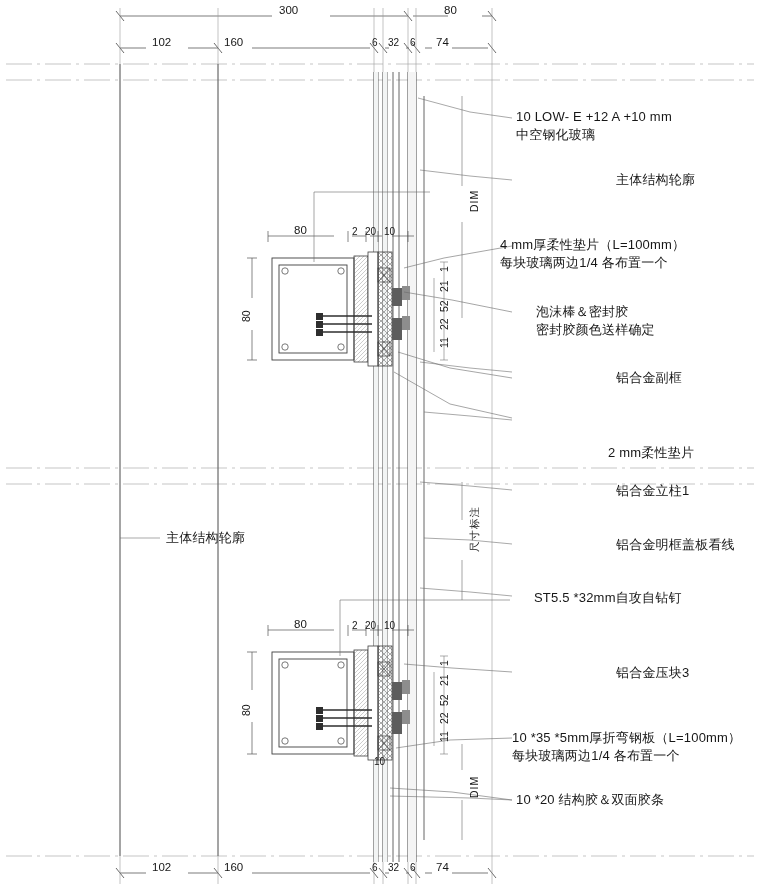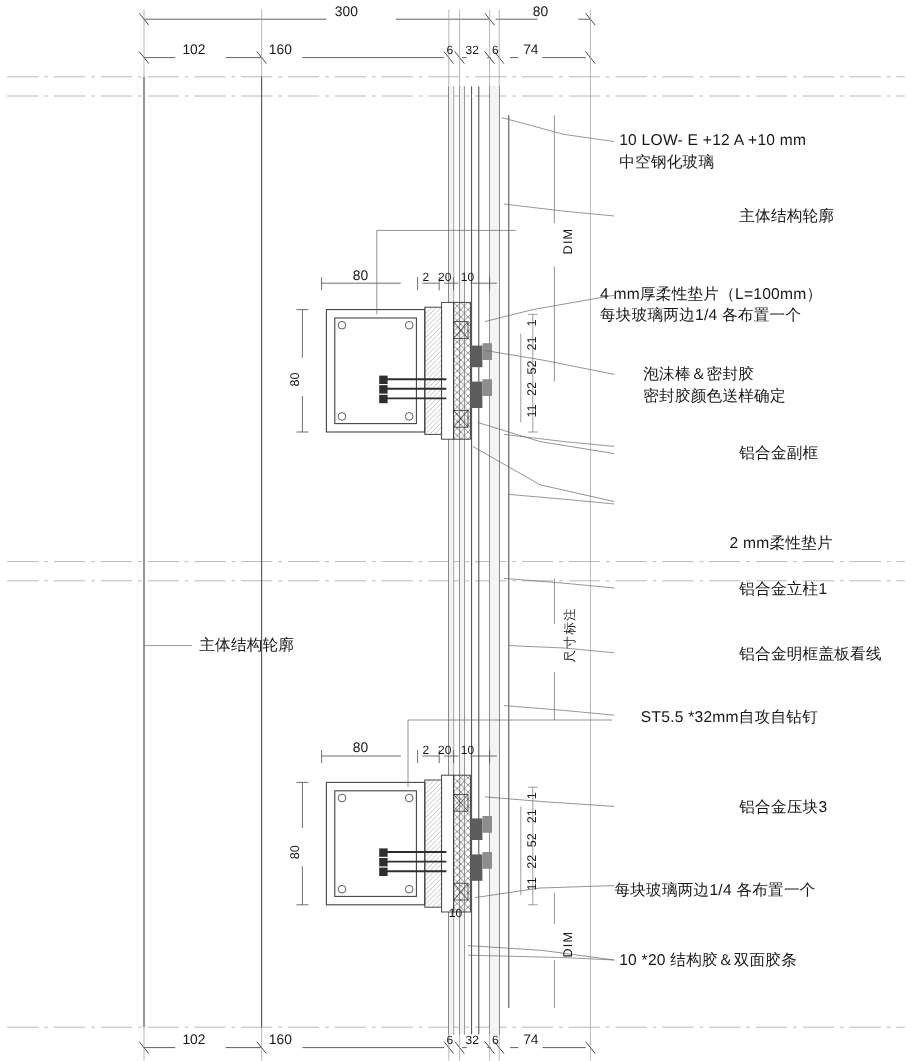--- a/index.html
+++ b/index.html
@@ -415,20 +415,21 @@
 
 <div class="note-block" style="left:534px;top:591px;">
   <span class="lbl" style="position:static;display:block;">ST5.5 *32mm自攻自钻钉</span>
 </div>
 
 <div class="note-block" style="left:616px;top:666px;">
   <span class="lbl" style="position:static;display:block;">铝合金压块3</span>
 </div>
 
 <div class="note-block" style="left:512px;top:731px;">
+  <span class="lbl" style="position:static;display:block;">10 *35 *5mm厚折弯钢板（L=100mm）</span>
   <span class="lbl l2" style="position:static;display:block;margin-top:4px;">每块玻璃两边1/4 各布置一个</span>
 </div>
 
 <div class="note-block" style="left:516px;top:793px;">
   <span class="lbl" style="position:static;display:block;text-align:center;">10 *20 结构胶＆双面胶条</span>
 </div>
 
 </div>
 
 </body></html>

